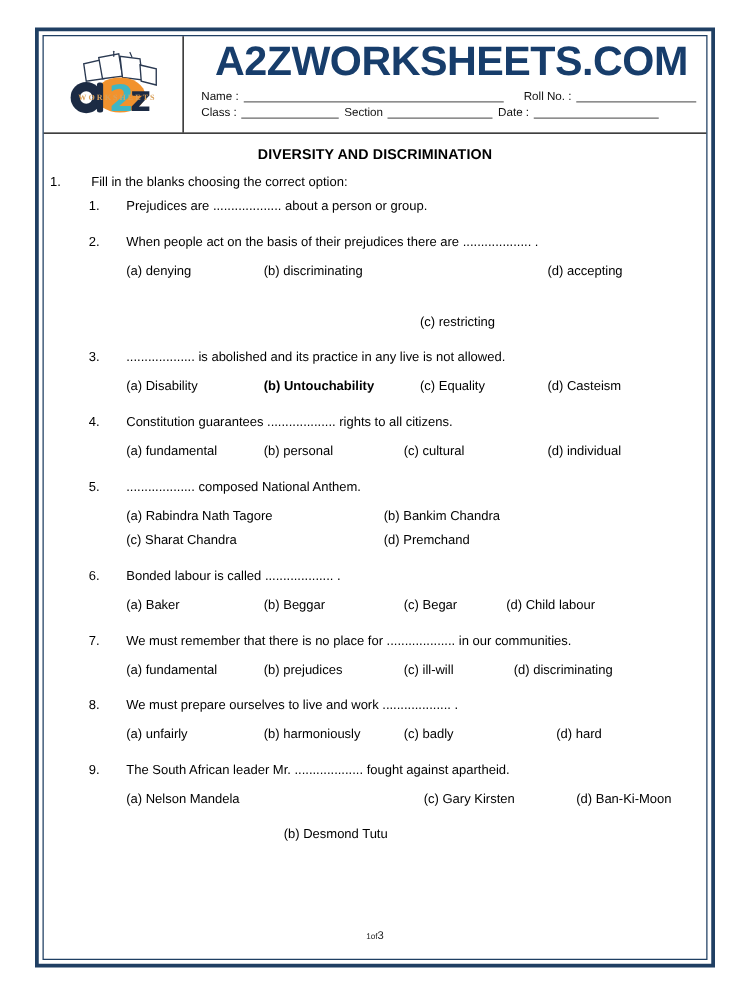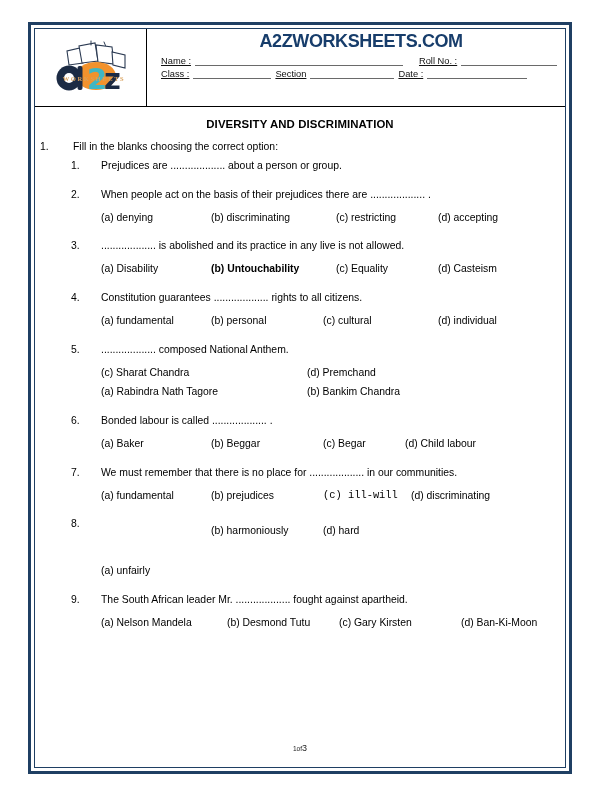--- a/index.html
+++ b/index.html
@@ -78,38 +78,37 @@
     font-weight: bold;
   }
 
   .head-right {
     flex: 1;
     position: relative;
     box-sizing: border-box;
     padding: 0 12px 0 14px;
   }
   .brand {
-    font-size: 18px;
+    font-size: 33px;
     font-weight: bold;
     color: #173d6b;
     letter-spacing: -0.4px;
     text-align: center;
     margin-top: 3px;
     line-height: 1.05;
   }
   .fields {
     margin-top: 5px;
     font-size: 9.3px;
     color: #111;
   }
   .field-row {
     display: flex;
     align-items: flex-end;
     margin-top: 3px;
-    text-decoration: underline;
   }
   .fl { white-space: nowrap; }
   .rule {
     border-bottom: 1px solid #6a6a6a;
     height: 9px;
     margin: 0 4px;
   }
   .r-name  { width: 208px; }
   .r-roll  { width: 96px; }
   .r-class { width: 78px; }
@@ -250,21 +249,21 @@
               <div class="q-stem">Prejudices are ................... about a person or group.</div>
             </div>
           </div>
           <div class="q">
             <div class="q-num">2.</div>
             <div class="q-body">
               <div class="q-stem">When people act on the basis of their prejudices there are ................... .</div>
               <div class="opts">
                 <span class="opt" style="width: 110px; flex: 0 0 110px;">(a) denying</span>
                 <span class="opt" style="width: 125px; flex: 0 0 125px;">(b) discriminating</span>
-                <span class="opt" style="width: 102px; flex: 0 0 102px;">(c) restricting</span>
+                <span class="opt" style="width: 102px; flex: 0 0 102px; margin-top: 41px;">(c) restricting</span>
                 <span class="opt">(d) accepting</span>
               </div>
             </div>
           </div>
           <div class="q">
             <div class="q-num">3.</div>
             <div class="q-body">
               <div class="q-stem">................... is abolished and its practice in any live is not allowed.</div>
               <div class="opts">
                 <span class="opt" style="width: 110px; flex: 0 0 110px;">(a) Disability</span>
@@ -285,26 +284,26 @@
                 <span class="opt">(d) individual</span>
               </div>
             </div>
           </div>
           <div class="q">
             <div class="q-num">5.</div>
             <div class="q-body">
               <div class="q-stem">................... composed National Anthem.</div>
               <div class="opts two-col">
                 <div class="optrow">
+                  <span class="opt">(a) Rabindra Nath Tagore</span>
+                  <span class="opt">(b) Bankim Chandra</span>
+                </div>
+                <div class="optrow">
                   <span class="opt">(c) Sharat Chandra</span>
                   <span class="opt">(d) Premchand</span>
-                </div>
-                <div class="optrow">
-                  <span class="opt">(a) Rabindra Nath Tagore</span>
-                  <span class="opt">(b) Bankim Chandra</span>
                 </div>
               </div>
             </div>
           </div>
           <div class="q">
             <div class="q-num">6.</div>
             <div class="q-body">
               <div class="q-stem">Bonded labour is called ................... .</div>
               <div class="opts">
                 <span class="opt" style="width: 110px; flex: 0 0 110px;">(a) Baker</span>
@@ -314,42 +313,44 @@
               </div>
             </div>
           </div>
           <div class="q">
             <div class="q-num">7.</div>
             <div class="q-body">
               <div class="q-stem">We must remember that there is no place for ................... in our communities.</div>
               <div class="opts">
                 <span class="opt" style="width: 110px; flex: 0 0 110px;">(a) fundamental</span>
                 <span class="opt" style="width: 112px; flex: 0 0 112px;">(b) prejudices</span>
-                <span class="opt" style="width: 88px; flex: 0 0 88px; font-family: Liberation Mono, monospace;">(c) ill-will</span>
+                <span class="opt" style="width: 88px; flex: 0 0 88px;">(c) ill-will</span>
                 <span class="opt">(d) discriminating</span>
               </div>
             </div>
           </div>
           <div class="q">
             <div class="q-num">8.</div>
             <div class="q-body">
-              <div class="opts">
-                <span class="opt" style="width: 110px; flex: 0 0 110px; margin-top: 40px;">(a) unfairly</span>
+              <div class="q-stem">We must prepare ourselves to live and work ................... .</div>
+              <div class="opts">
+                <span class="opt" style="width: 110px; flex: 0 0 110px;">(a) unfairly</span>
                 <span class="opt" style="width: 112px; flex: 0 0 112px;">(b) harmoniously</span>
+                <span class="opt" style="width: 122px; flex: 0 0 122px;">(c) badly</span>
                 <span class="opt">(d) hard</span>
               </div>
             </div>
           </div>
           <div class="q">
             <div class="q-num">9.</div>
             <div class="q-body">
               <div class="q-stem">The South African leader Mr. ................... fought against apartheid.</div>
               <div class="opts">
                 <span class="opt" style="width: 126px; flex: 0 0 126px;">(a) Nelson Mandela</span>
-                <span class="opt" style="width: 112px; flex: 0 0 112px;">(b) Desmond Tutu</span>
+                <span class="opt" style="width: 112px; flex: 0 0 112px; margin-top: 28px;">(b) Desmond Tutu</span>
                 <span class="opt" style="width: 122px; flex: 0 0 122px;">(c) Gary Kirsten</span>
                 <span class="opt">(d) Ban-Ki-Moon</span>
               </div>
             </div>
           </div>
         </div>
 
       <div class="footer">
         <span class="pg-of">1of</span><span class="pg-tot">3</span>
       </div>

